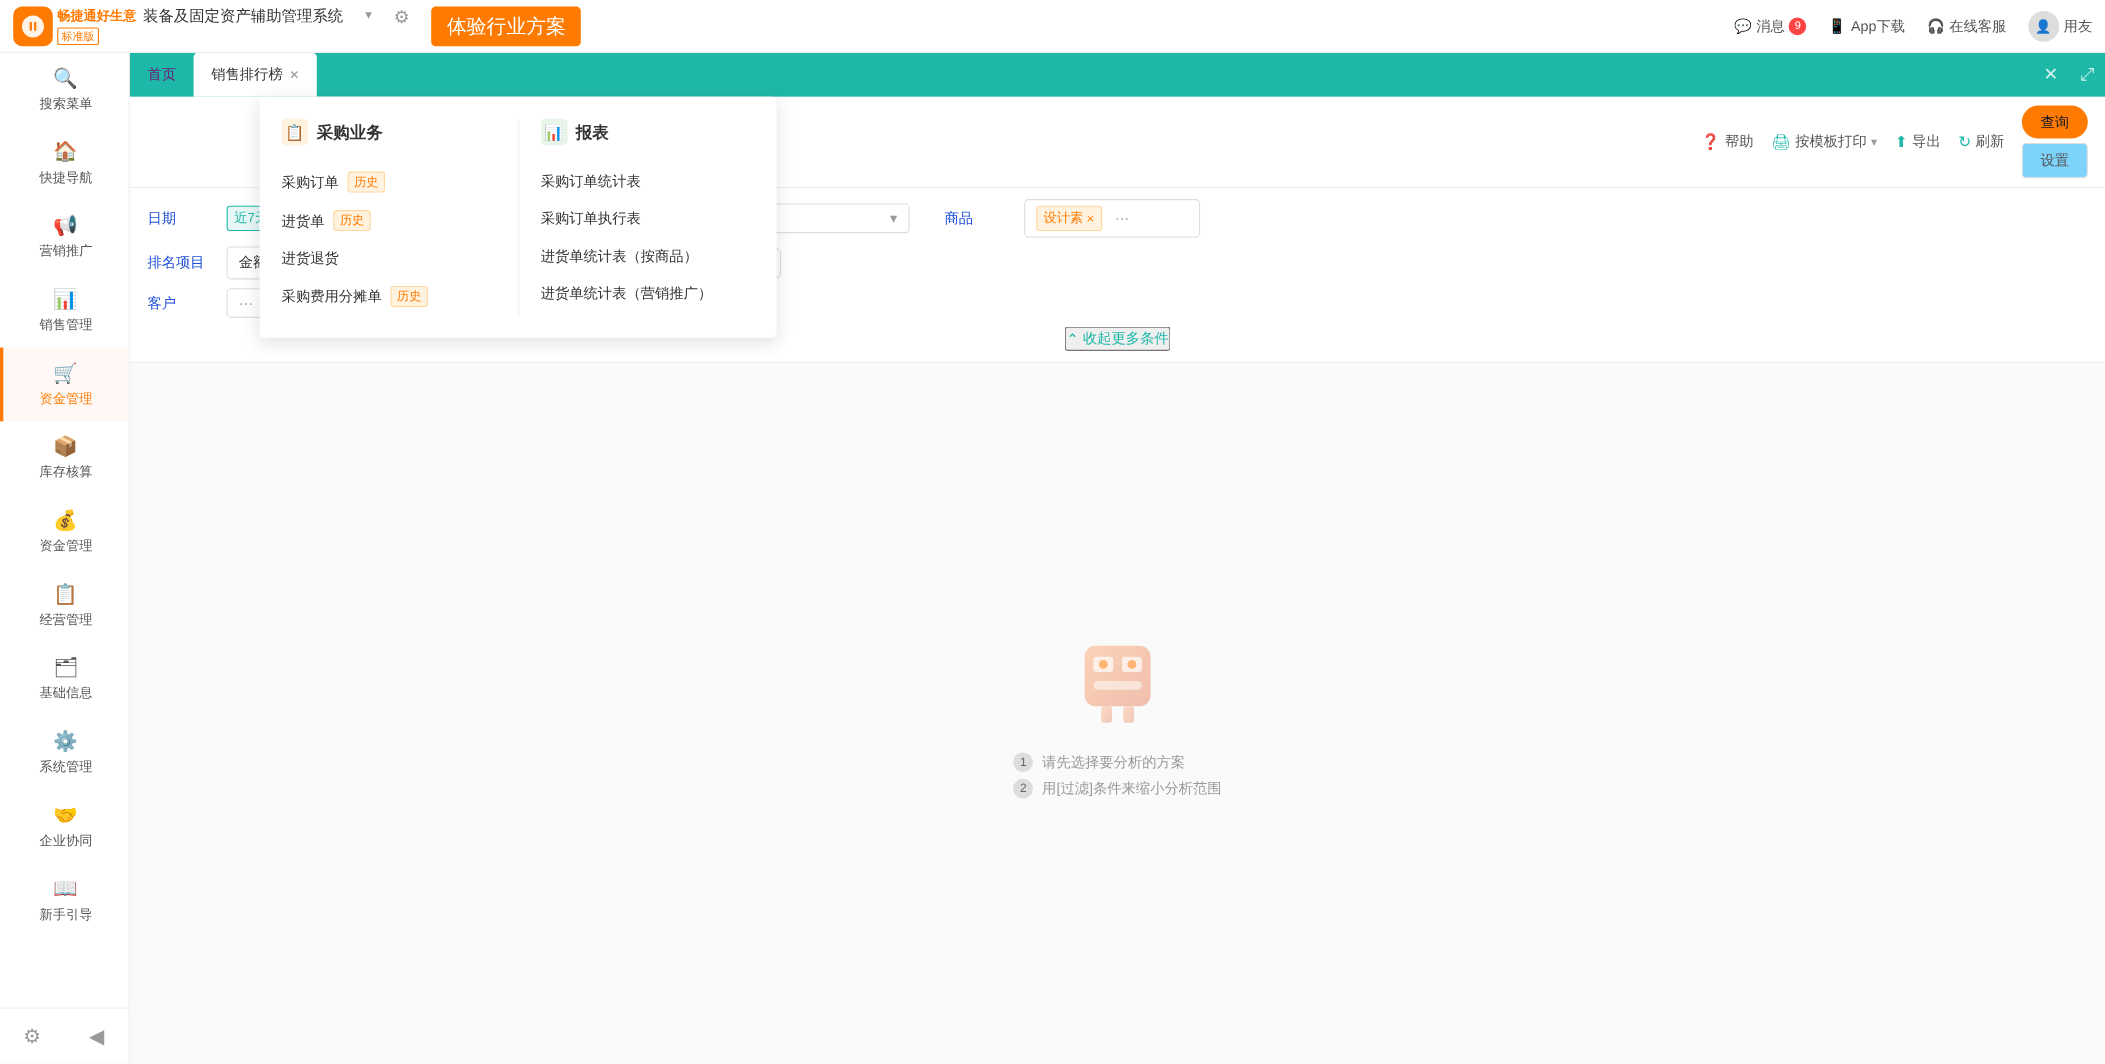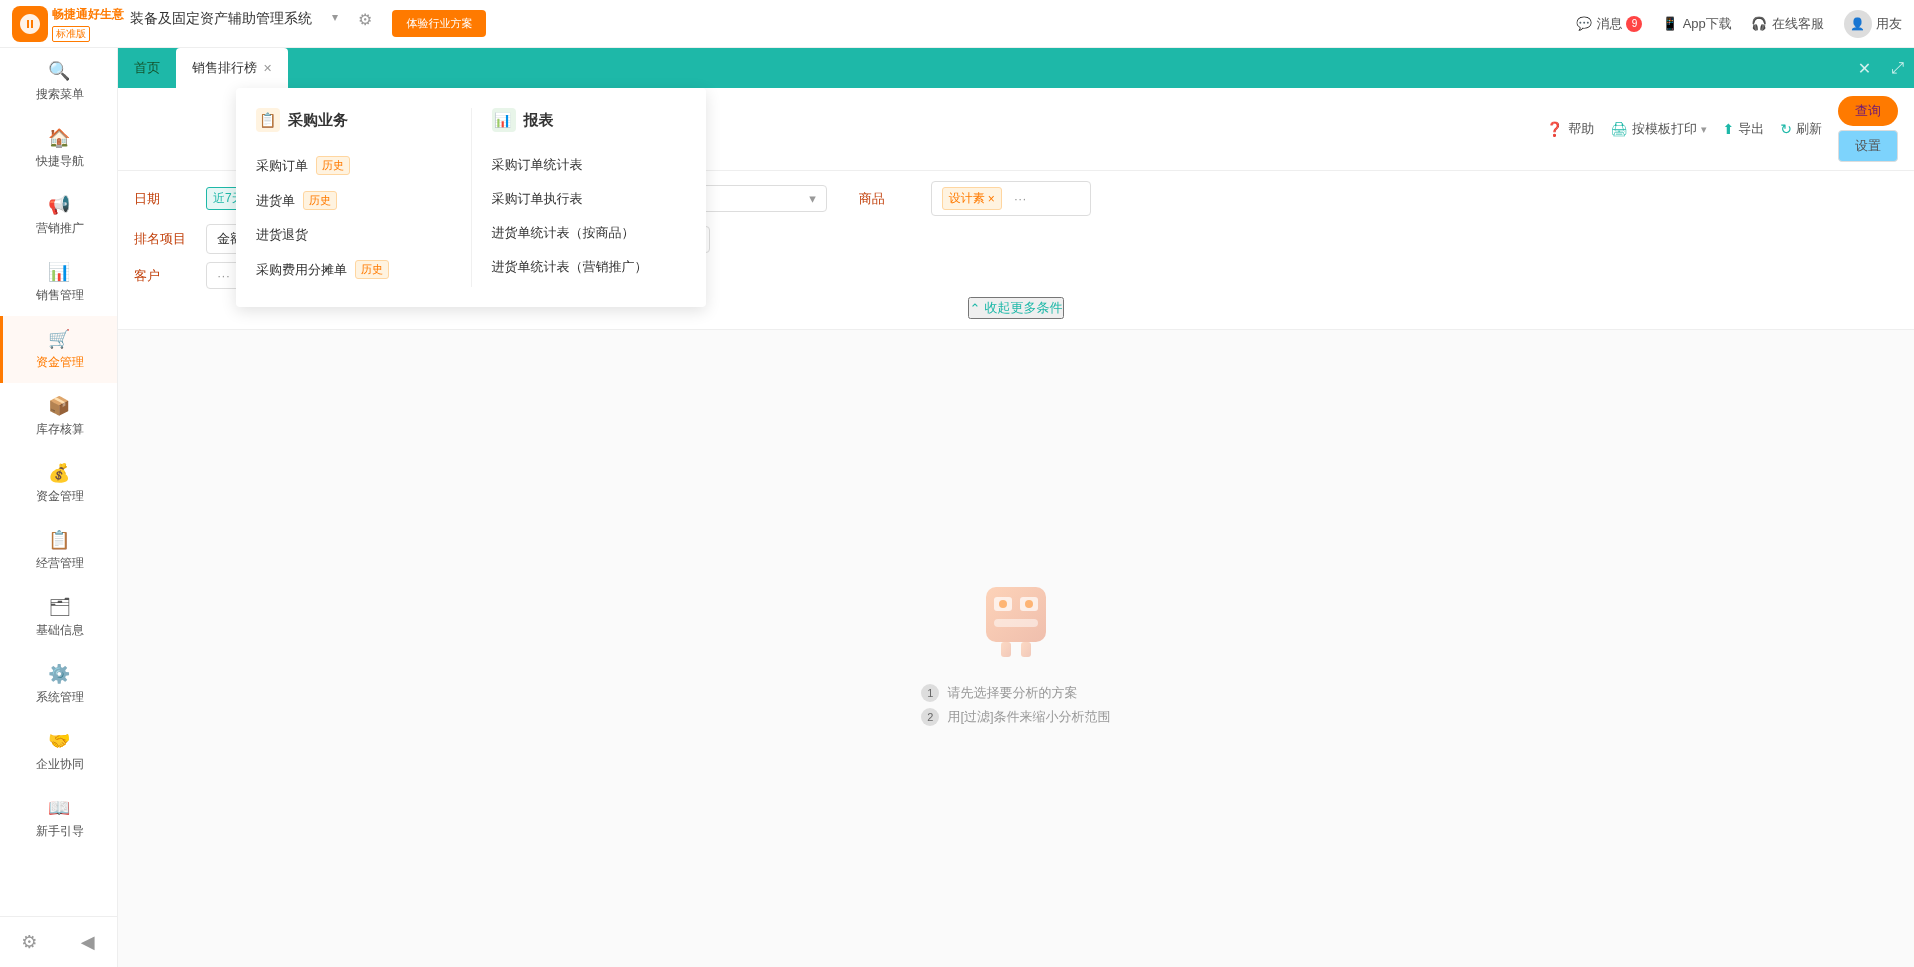--- a/index.html
+++ b/index.html
@@ -37,21 +37,21 @@
     }
     .header-title { font-size: 14px; color: #333; }
     .header-title-arrow { color: #999; font-size: 12px; cursor: pointer; }
     .header-gear { color: #999; font-size: 16px; cursor: pointer; }
     .industry-btn {
       background: #ff7a00;
       color: #fff;
       border: none;
       border-radius: 4px;
       padding: 6px 14px;
-      font-size: 11px;
+      font-size: 18px;
       cursor: pointer;
     }
 
     .header-right {
       display: flex;
       align-items: center;
       gap: 20px;
       margin-left: auto;
     }
     .header-right-item {
@@ -114,21 +114,21 @@
       display: flex;
       align-items: center;
       padding: 0 0;
       flex-shrink: 0;
     }
     .tab-item {
       height: 40px; display: flex; align-items: center; padding: 0 16px;
       font-size: 13px; cursor: pointer; color: rgba(255,255,255,0.8);
       gap: 6px;
     }
-    .tab-item.home { color: #14532d; }
+    .tab-item.home { color: #701a75; }
     .tab-item.active { background: #fff; color: #333; border-radius: 4px 4px 0 0; }
     .tab-close { font-size: 11px; color: #999; cursor: pointer; }
     .tab-bar-end { margin-left: auto; display: flex; align-items: center; }
     .tab-action { color: rgba(255,255,255,0.8); font-size: 16px; padding: 0 10px; cursor: pointer; }
 
     
     .toolbar-row {
       background: #fff;
       padding: 8px 16px;
       display: flex;
@@ -137,21 +137,21 @@
       gap: 16px;
       border-bottom: 1px solid #eee;
       flex-shrink: 0;
     }
     .toolbar-btn {
       display: flex; align-items: center; gap: 4px;
       font-size: 13px; color: #555; cursor: pointer;
     }
     .toolbar-btn-icon { color: #1eb8a8; font-size: 14px; }
     .query-btn {
-      background: #ff7a00; color: #701a75; border: none;
+      background: #ff7a00; color: #0f172a; border: none;
       border-radius: 15px; padding: 6px 12px; font-size: 13px; cursor: pointer;
     }
     .settings-btn {
       border: 1px solid #ddd; background: #7dd3fc; color: #555;
       border-radius: 4px; padding: 6px 16px; font-size: 13px; cursor: pointer;
     }
 
     
     .filter-area {
       background: #fff;
@@ -159,21 +159,21 @@
       border-bottom: 1px solid #eee;
       flex-shrink: 0;
     }
     .filter-row {
       display: flex;
       align-items: center;
       gap: 12px;
       margin-bottom: 8px;
     }
     .filter-row:last-child { margin-bottom: 0; }
-    .filter-label { font-size: 13px; color: #c2410c; white-space: nowrap; min-width: 60px; }
+    .filter-label { font-size: 13px; color: #1d4ed8; white-space: nowrap; min-width: 60px; }
     .filter-input {
       border: 1px solid #ddd; border-radius: 4px;
       padding: 5px 10px; font-size: 13px; color: #333;
       display: flex; align-items: center; gap: 4px;
       min-width: 200px; cursor: pointer;
     }
     .filter-input .arrow { color: #999; margin-left: auto; }
     .date-range { display: flex; align-items: center; gap: 6px; }
     .date-btn { font-size: 12px; color: #1eb8a8; cursor: pointer; border: 1px solid #e0e0e0; border-radius: 3px; padding: 2px 6px; }
     .date-active { background: #e6f7f5; border-color: #1eb8a8; }

